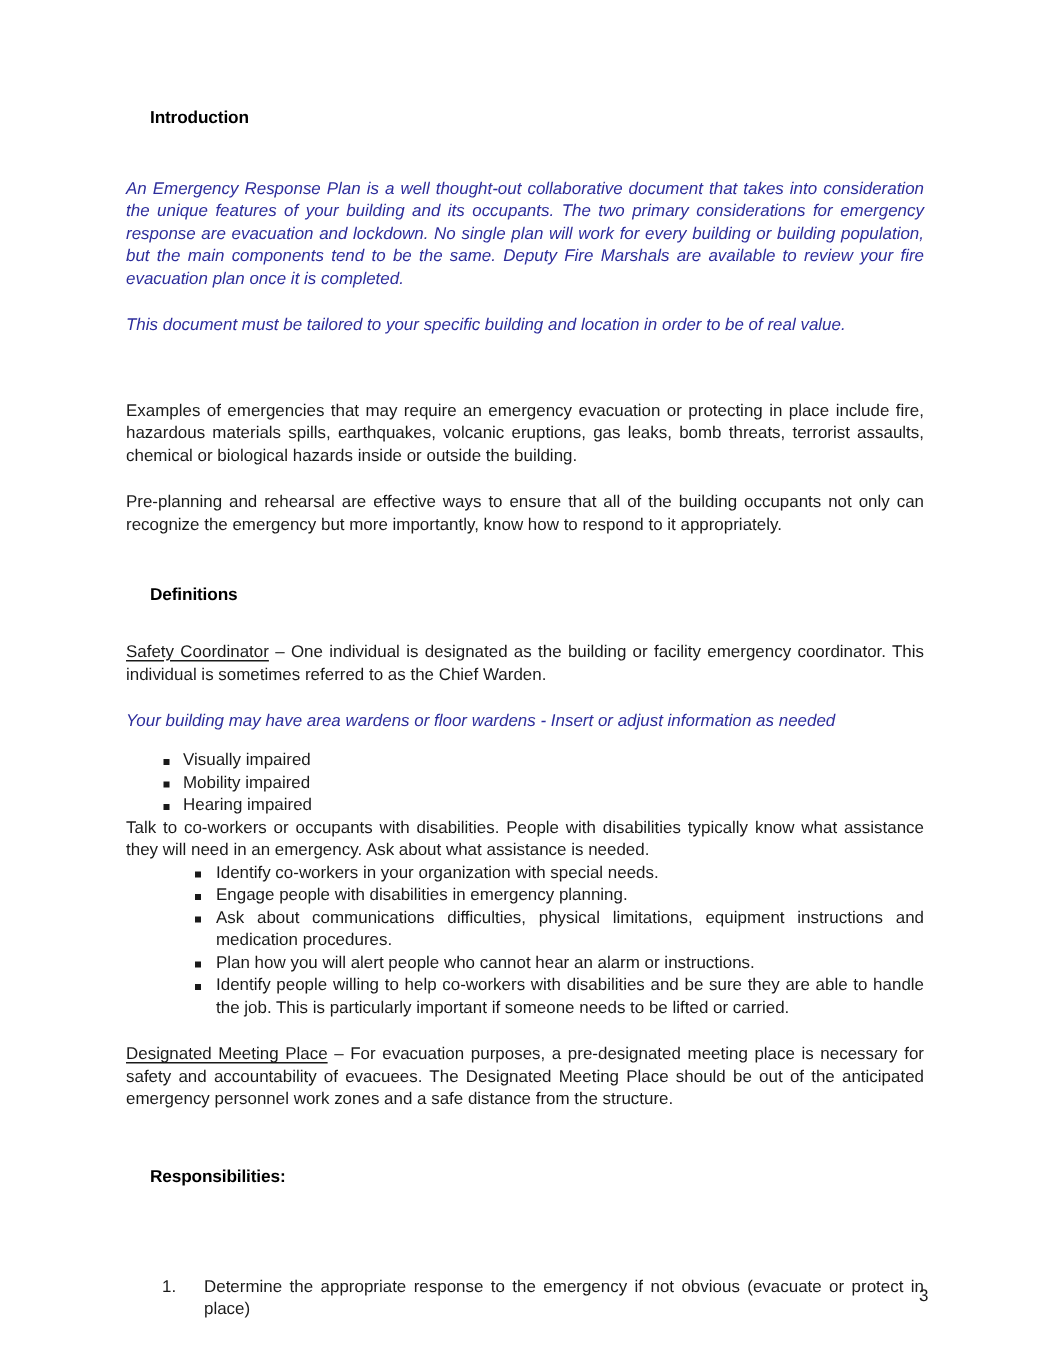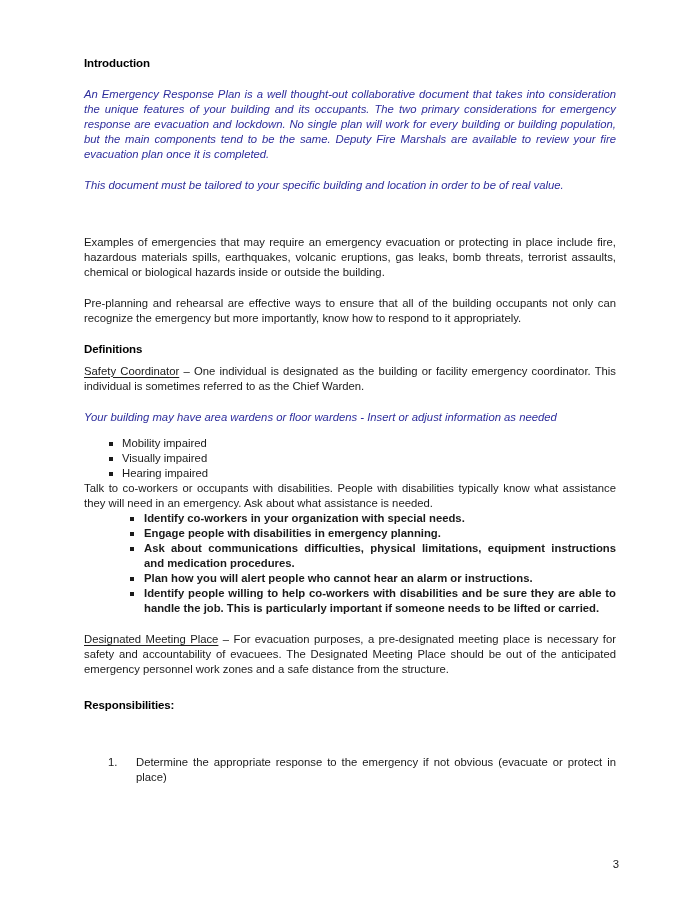--- a/index.html
+++ b/index.html
@@ -18,21 +18,21 @@
     font-size: 11.3px;
     line-height: 1.33;
     color: #1a1a1a;
     overflow: hidden;
   }
   .body-col { width: 532px; }
 
   h2.heading {
     font-size: 11.5px;
     font-weight: bold;
-    margin: 0;
+    margin: 16px;
     color: #000000;
     letter-spacing: -0.1px;
   }
   p {
     margin: 0;
     text-align: justify;
     text-justify: inter-word;
   }
   .blue {
     color: #2d2d9c;
@@ -61,21 +61,21 @@
   ul.sq > li::before {
     content: "";
     position: absolute;
     left: 7px;
     top: 6px;
     width: 4px;
     height: 4px;
     background: #1a1a1a;
   }
   ul.sq.lvl1 { margin-left: 18px; }
-  ul.sq.lvl2 { margin-left: 38px; font-weight: bold; }
+  ul.sq.lvl2 { margin-left: 38px; }
   ul.sq.lvl2 > li {
     text-align: justify;
     padding-left: 22px;
   }
   ul.sq.lvl2 > li::before { left: 8px; }
 
   ol.num {
     margin: 0;
     padding: 0;
     list-style: none;
@@ -123,22 +123,22 @@
     <div class="gap-xs"></div>
 
     <p><span class="term">Safety Coordinator</span><span> – One individual is designated as the building or facility emergency coordinator. This individual is sometimes referred to as the Chief Warden.</span></p>
     <div class="gap-md"></div>
 
     <p class="blue">Your building may have area wardens or floor wardens - Insert or adjust information as needed</p>
     <div class="gap-sm"></div>
 
 
     <ul class="sq lvl1">
+      <li>Visually impaired</li>
       <li>Mobility impaired</li>
-      <li>Visually impaired</li>
       <li>Hearing impaired</li>
     </ul>
 
     <p>Talk to co-workers or occupants with disabilities. People with disabilities typically know what assistance they will need in an emergency. Ask about what assistance is needed.</p>
 
     <ul class="sq lvl2">
       <li>Identify co-workers in your organization with special needs.</li>
       <li>Engage people with disabilities in emergency planning.</li>
       <li>Ask about communications difficulties, physical limitations, equipment instructions and medication procedures.</li>
       <li>Plan how you will alert people who cannot hear an alarm or instructions.</li>

